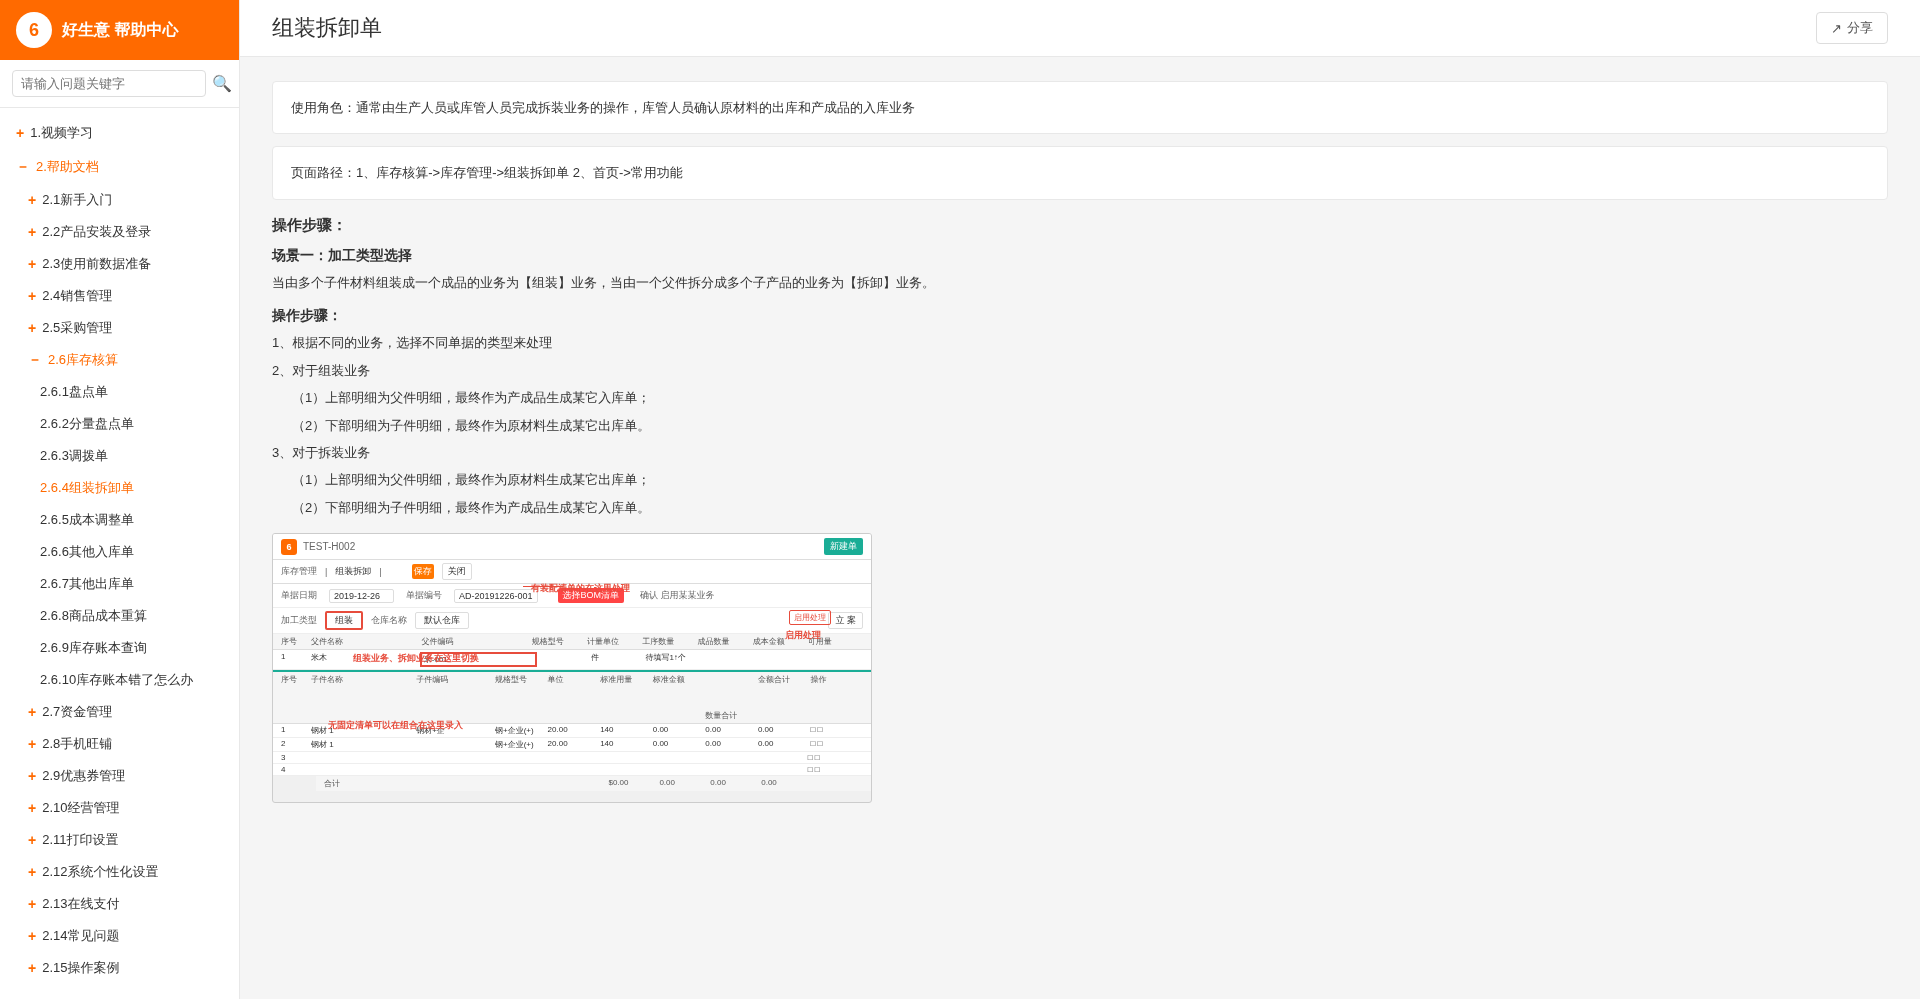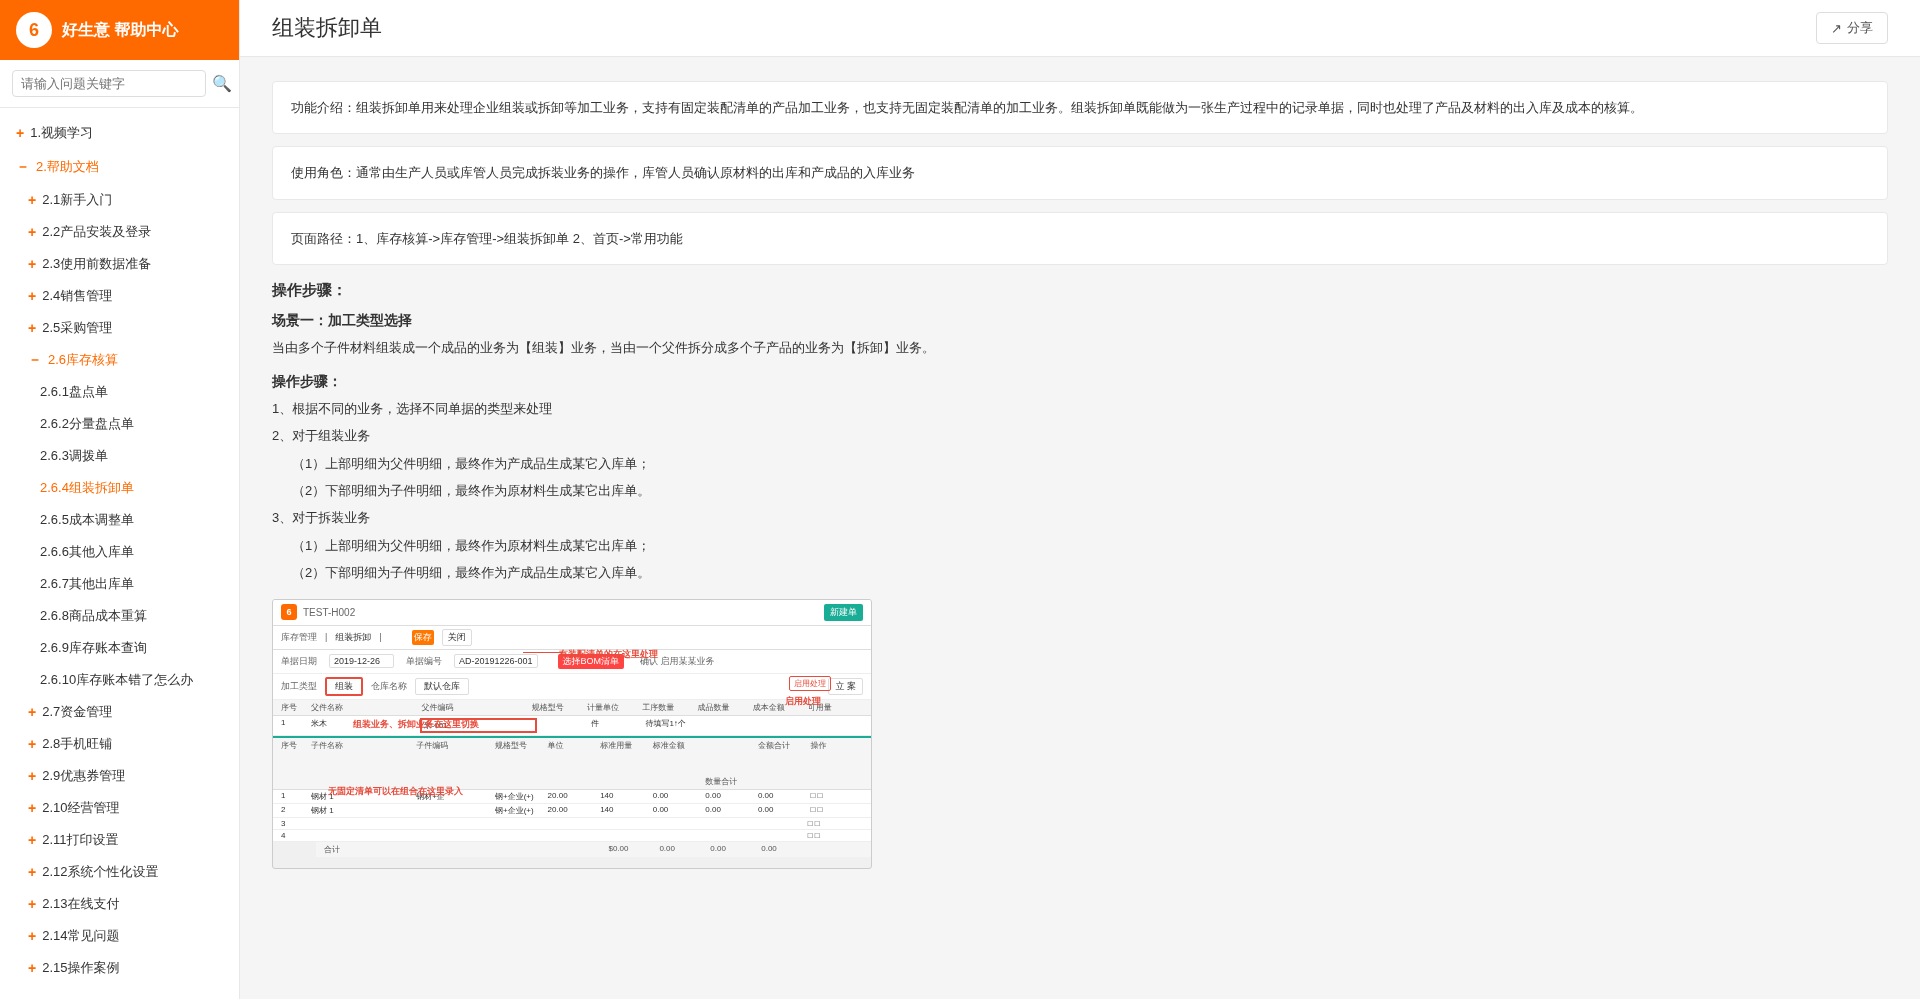--- a/index.html
+++ b/index.html
@@ -303,23 +303,20 @@
   <div id="main-header">
     <h1 id="page-title">组装拆卸单</h1>
     <button id="share-btn">
       <span>↗</span>
       <span>分享</span>
     </button>
   </div>
 
   <div id="content-area">
 
-    <div class="info-block">
-      <span>功能介绍：组装拆卸单用来处理企业组装或拆卸等加工业务，支持有固定装配清单的产品加工业务，也支持无固定装配清单的加工业务。组装拆卸单既能做为一张生产过程中的记录单据，同时也处理了产品及材料的出入库及成本的核算。</span>
-    </div>
 
     <div class="info-block">
       <span>使用角色：通常由生产人员或库管人员完成拆装业务的操作，库管人员确认原材料的出库和产成品的入库业务</span>
     </div>
 
     <div class="info-block">
       <span>页面路径：1、库存核算-&gt;库存管理-&gt;组装拆卸单 2、首页-&gt;常用功能</span>
     </div>
 
     <div class="section-title">操作步骤：</div>
@@ -454,21 +451,21 @@
       <div style="background:#f5f5f5;display:flex;padding:2px 8px;font-size:8px;color:#555;margin-left:43px;">
         <div style="width:30px;">合计</div>
         <div style="flex:5;"></div>
         <div style="flex:1;">$0.00</div>
         <div style="flex:1;">0.00</div>
         <div style="flex:1;">0.00</div>
         <div style="flex:1;">0.00</div>
         <div style="flex:1;"></div>
       </div>
 
-      <div style="position:absolute;top:48px;left:286px;color:#e74c3c;font-size:9px;font-weight:bold;white-space:nowrap;">有装配清单的在这里处理</div>
+      <div style="position:absolute;top:48px;left:258px;color:#e74c3c;font-size:9px;font-weight:bold;white-space:nowrap;">有装配清单的在这里处理</div>
       <div style="position:absolute;top:52px;left:250px;width:40px;border-top:1.5px solid #e74c3c;"></div>
 
       <div style="position:absolute;top:118px;left:80px;color:#e74c3c;font-size:9px;font-weight:bold;white-space:nowrap;">组装业务、拆卸业务在这里切换</div>
 
       <div style="position:absolute;top:95px;right:50px;color:#e74c3c;font-size:9px;font-weight:bold;white-space:nowrap;">启用处理</div>
 
       <div style="position:absolute;bottom:70px;left:55px;color:#e74c3c;font-size:9px;font-weight:bold;white-space:nowrap;">无固定清单可以在组合在这里录入</div>
 
     </div>
 

